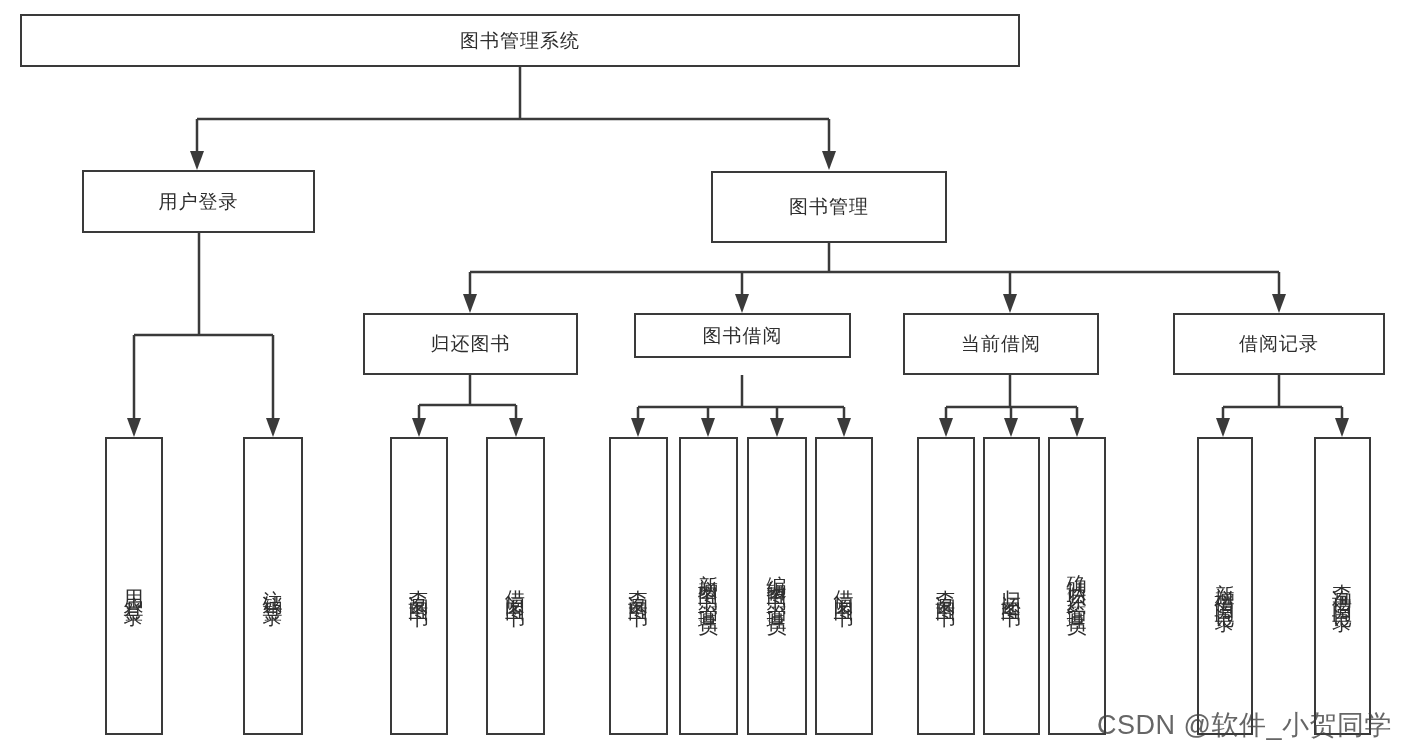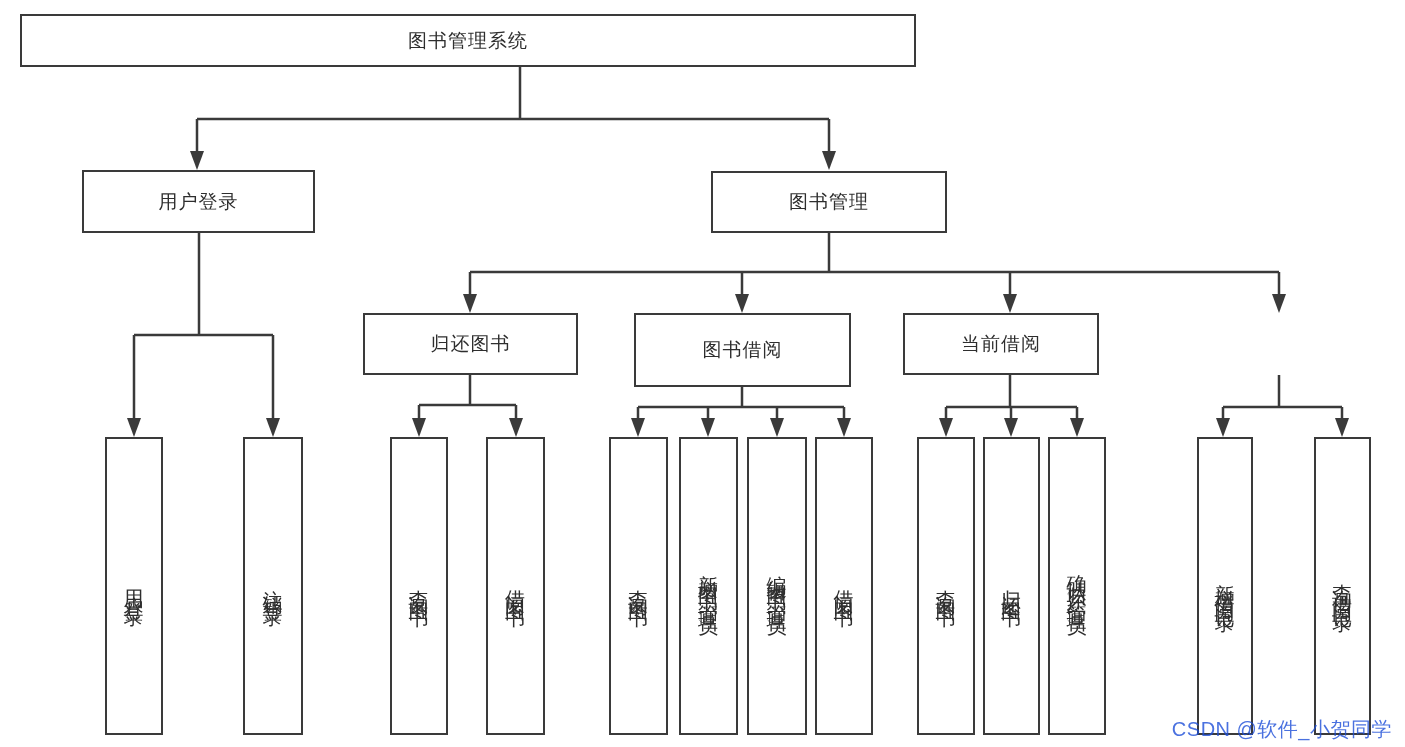--- a/index.html
+++ b/index.html
@@ -16,21 +16,21 @@
   .vbox{
     position:absolute;top:437px;height:298px;box-sizing:border-box;
     border:2.5px solid #3a3a3a;background:#ffffff;
     display:flex;align-items:center;justify-content:center;
   }
   .vtext{
     writing-mode:vertical-rl;text-orientation:mixed;
     font-size:20px;letter-spacing:6px;line-height:1;white-space:nowrap;
   }
   .watermark{
-    position:absolute;right:13px;bottom:4px;font-size:20px;color:#1d4ed8;
+    position:absolute;right:13px;bottom:4px;font-size:27px;color:#404040;
     opacity:.8;letter-spacing:.5px;white-space:nowrap;
   }
 </style>
 </head>
 <body>
 
 <div class="stage">
 
   <svg class="wires" viewBox="0 0 1405 747" xmlns="http://www.w3.org/2000/svg" aria-hidden="true">
     <g stroke="#3a3a3a" stroke-width="2.5" fill="none">
@@ -58,39 +58,42 @@
       <polygon points="770,418 784,418 777,437"></polygon>
       <polygon points="837,418 851,418 844,437"></polygon>
       <polygon points="939,418 953,418 946,437"></polygon>
       <polygon points="1004,418 1018,418 1011,437"></polygon>
       <polygon points="1070,418 1084,418 1077,437"></polygon>
       <polygon points="1216,418 1230,418 1223,437"></polygon>
       <polygon points="1335,418 1349,418 1342,437"></polygon>
     </g>
   </svg>
 
-  <div class="hbox" style="left:20px;top:14px;width:896px;height:53px">
+  <div class="hbox" style="left:20px;top:14px;width:1000px;height:53px">
     <span>图书管理系统</span>
   </div>
 
   <div class="hbox" style="left:82px;top:170px;width:233px;height:63px">
     <span>用户登录</span>
   </div>
-  <div class="hbox" style="left:711px;top:171px;width:236px;height:62px">
+  <div class="hbox" style="left:711px;top:171px;width:236px;height:72px">
     <span>图书管理</span>
   </div>
 
   <div class="hbox" style="left:363px;top:313px;width:215px;height:62px">
     <span>归还图书</span>
   </div>
-  <div class="hbox" style="left:634px;top:313px;width:217px;height:74px">
+  <div class="hbox" style="left:634px;top:313px;width:217px;height:45px">
     <span>图书借阅</span>
   </div>
   <div class="hbox" style="left:903px;top:313px;width:196px;height:62px">
     <span>当前借阅</span>
+  </div>
+  <div class="hbox" style="left:1173px;top:313px;width:212px;height:62px">
+    <span>借阅记录</span>
   </div>
 
   <div class="vbox" style="left:105px;width:58px">
     <span class="vtext">用户登录</span>
   </div>
   <div class="vbox" style="left:243px;width:60px">
     <span class="vtext">注销登录</span>
   </div>
 
   <div class="vbox" style="left:390px;width:58px">

